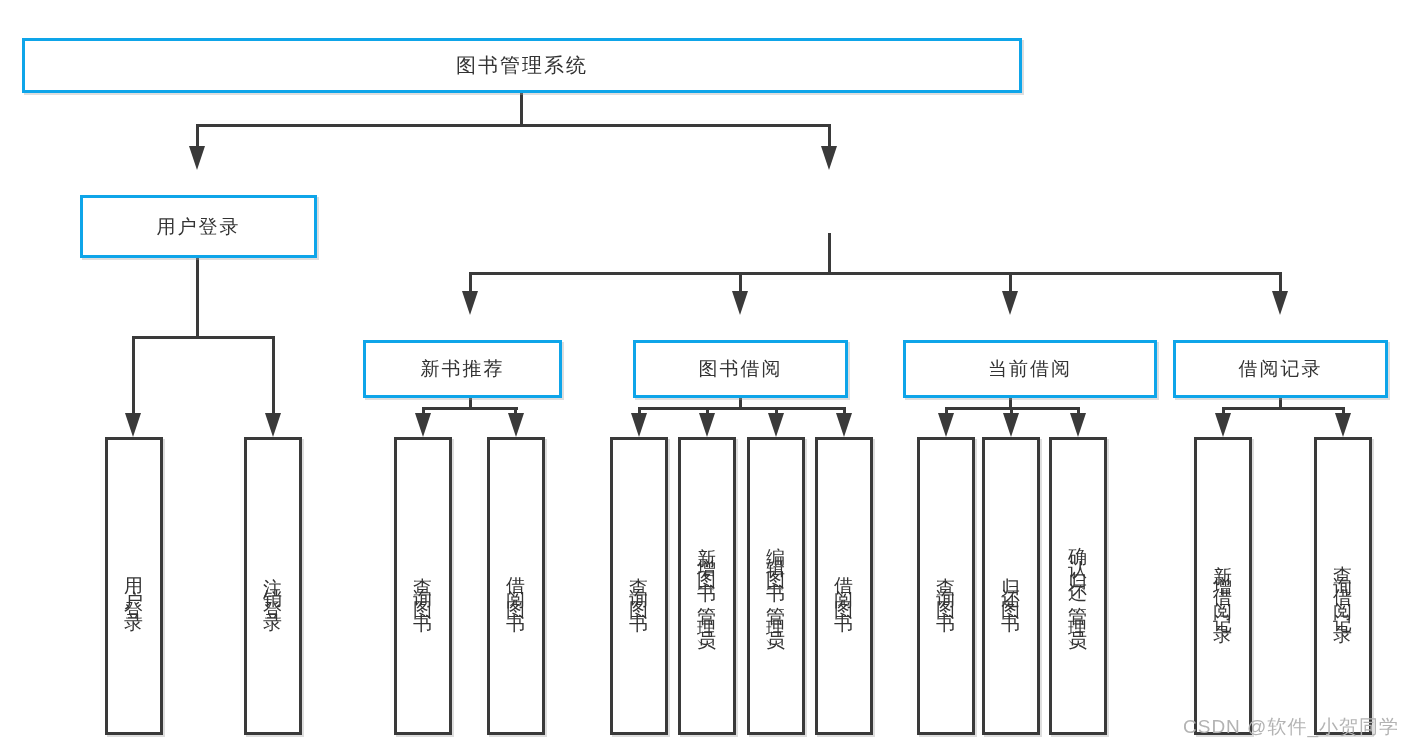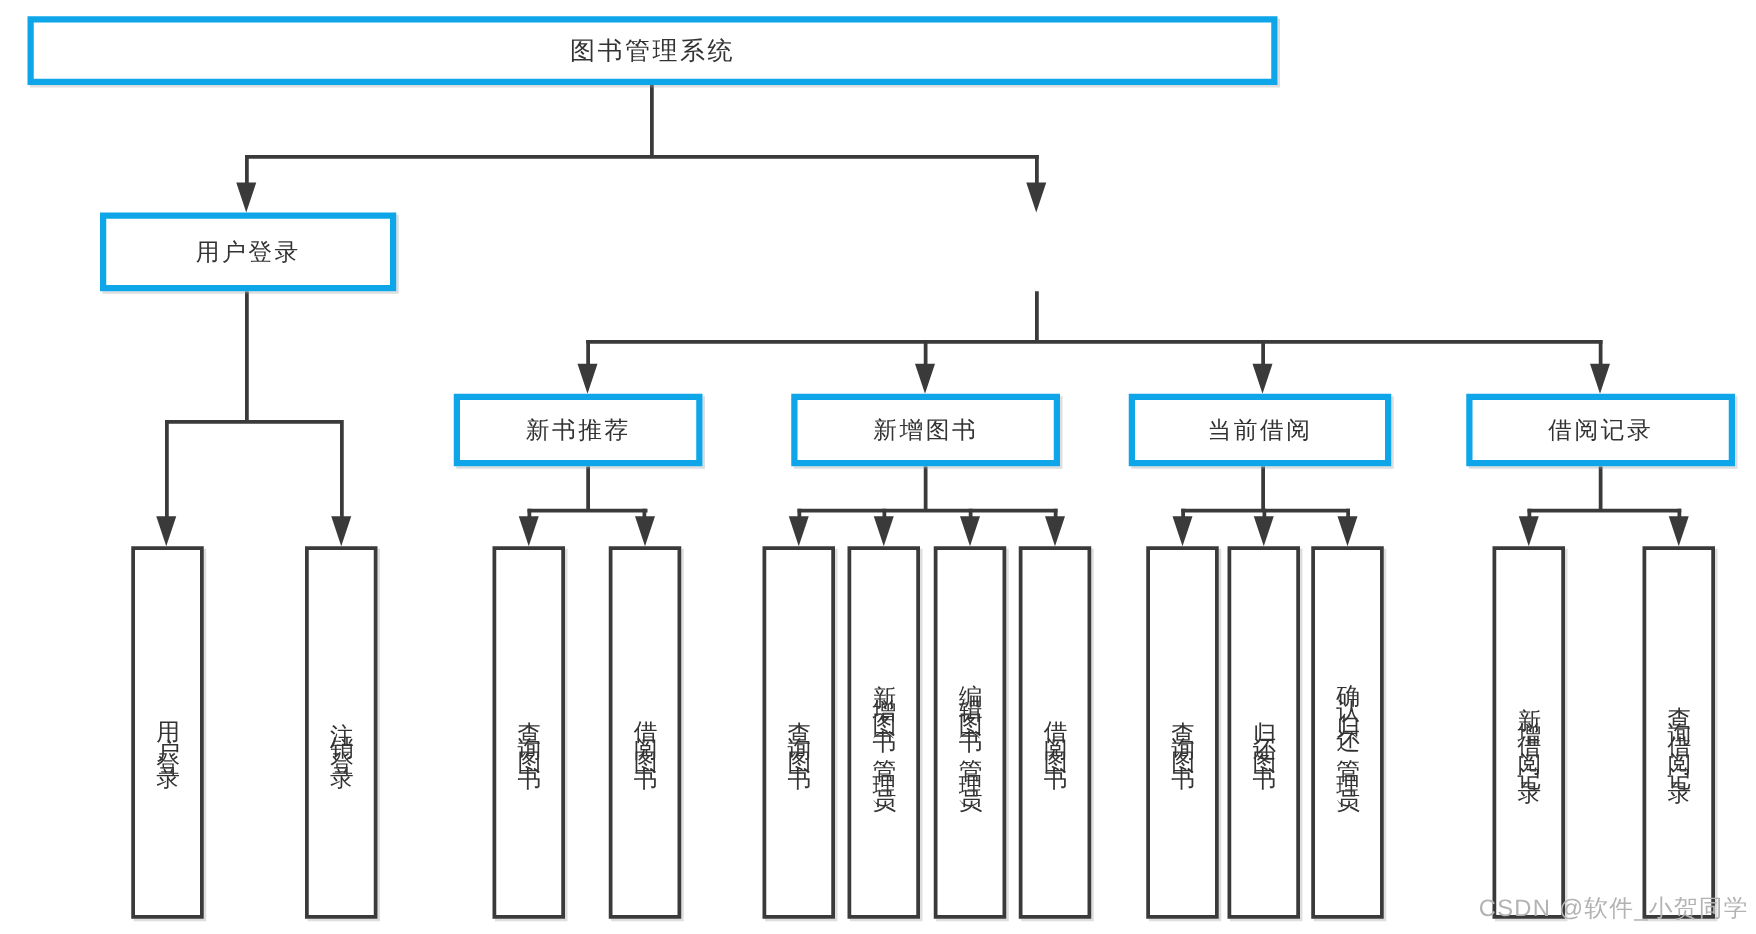--- a/index.html
+++ b/index.html
@@ -2,24 +2,25 @@
 <html><head>
 <meta charset="utf-8">
 <style>
   html,body{margin:0;padding:0;background:#ffffff;}
   body{font-family:"Liberation Sans","DejaVu Sans",sans-serif;color:#333333;}
   .canvas{position:relative;width:1405px;height:747px;background:#ffffff;overflow:hidden;}
 
   
   .hbox{
     position:absolute;box-sizing:border-box;
-    background:#ffffff;border:5px solid #0ea5e9;
+    background:#ffffff;border:3px solid #0ea5e9;
     display:flex;align-items:center;justify-content:center;
     font-size:19px;letter-spacing:2px;color:#333333;
     box-shadow:2px 2px 0 rgba(160,160,160,.35);
+    margin-top:25px;
   }
   .root-box{font-size:20px;}
   .vbox{
     position:absolute;box-sizing:border-box;width:58px;height:298px;top:437px;
     background:#ffffff;border:3px solid #3a3a3a;
     display:flex;align-items:center;justify-content:center;
     box-shadow:2px 2px 0 rgba(160,160,160,.35);
   }
   .vbox span{
     writing-mode:vertical-rl;text-orientation:mixed;
@@ -107,23 +108,23 @@
   </div>
 
   <div class="hbox" style="left:80px;top:170px;width:237px;height:63px">
     <span>用户登录</span>
   </div>
 
   <div class="hbox" style="left:363px;top:315px;width:199px;height:58px">
     <span>新书推荐</span>
   </div>
   <div class="hbox" style="left:633px;top:315px;width:215px;height:58px">
-    <span>新增图书</span>
+    <span>图书借阅</span>
   </div>
-  <div class="hbox" style="left:903px;top:315px;width:210px;height:58px">
+  <div class="hbox" style="left:903px;top:315px;width:254px;height:58px">
     <span>当前借阅</span>
   </div>
   <div class="hbox" style="left:1173px;top:315px;width:215px;height:58px">
     <span>借阅记录</span>
   </div>
 
   <div class="vbox" style="left:105px">
     <span>用户登录</span>
   </div>
   <div class="vbox" style="left:244px">

